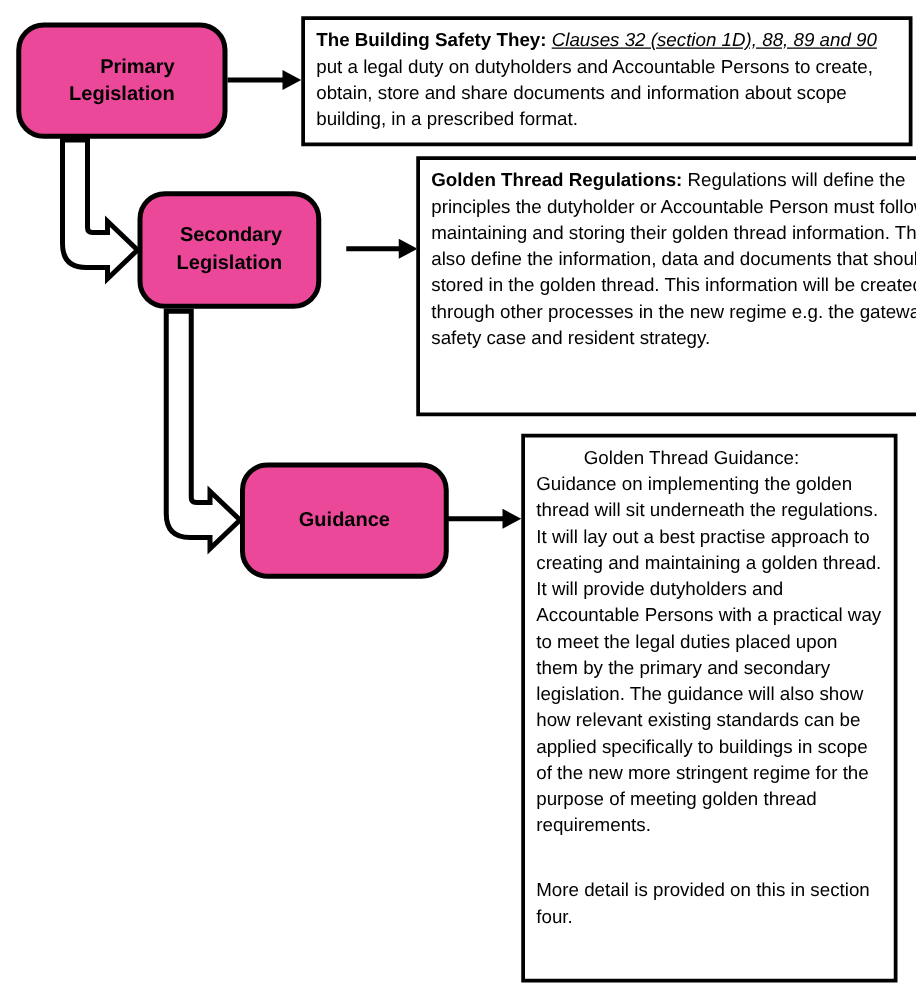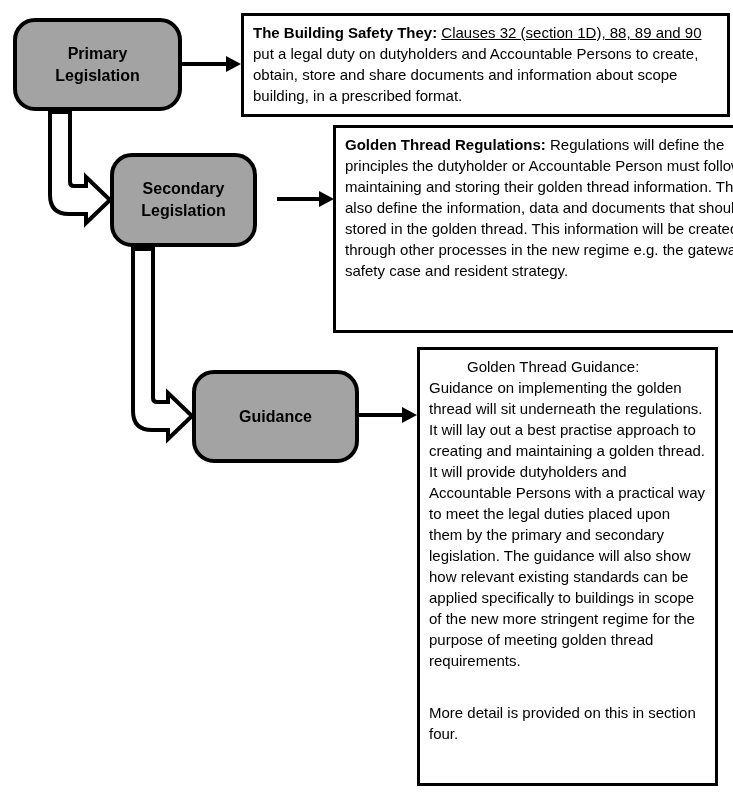--- a/index.html
+++ b/index.html
@@ -18,27 +18,27 @@
   }
   .arrows {
     position: absolute;
     left: 0;
     top: 0;
     z-index: 0;
   }
   .node {
     position: absolute;
     z-index: 1;
-    background: #a3a3a3;
+    background: #ec4899;
     border: 4px solid #000000;
     border-radius: 22px;
     display: flex;
     align-items: center;
     justify-content: center;
-    text-align: center;
+    text-align: right;
     font-weight: bold;
     font-size: 16px;
     line-height: 22px;
     box-sizing: border-box;
   }
   .node .node-label {
     white-space: pre-line;
   }
   .detail {
     position: absolute;
@@ -51,20 +51,21 @@
     padding: 6px 9px;
   }
   .detail p {
     margin: 0;
   }
   .detail .title {
     font-weight: bold;
   }
   .detail .underlined {
     text-decoration: underline;
+    font-style: italic;
   }
   .detail .title-block {
     font-weight: normal;
     display: block;
     margin-left: 38px;
   }
   .detail .footer-para {
     margin-top: 31px;
   }
   

